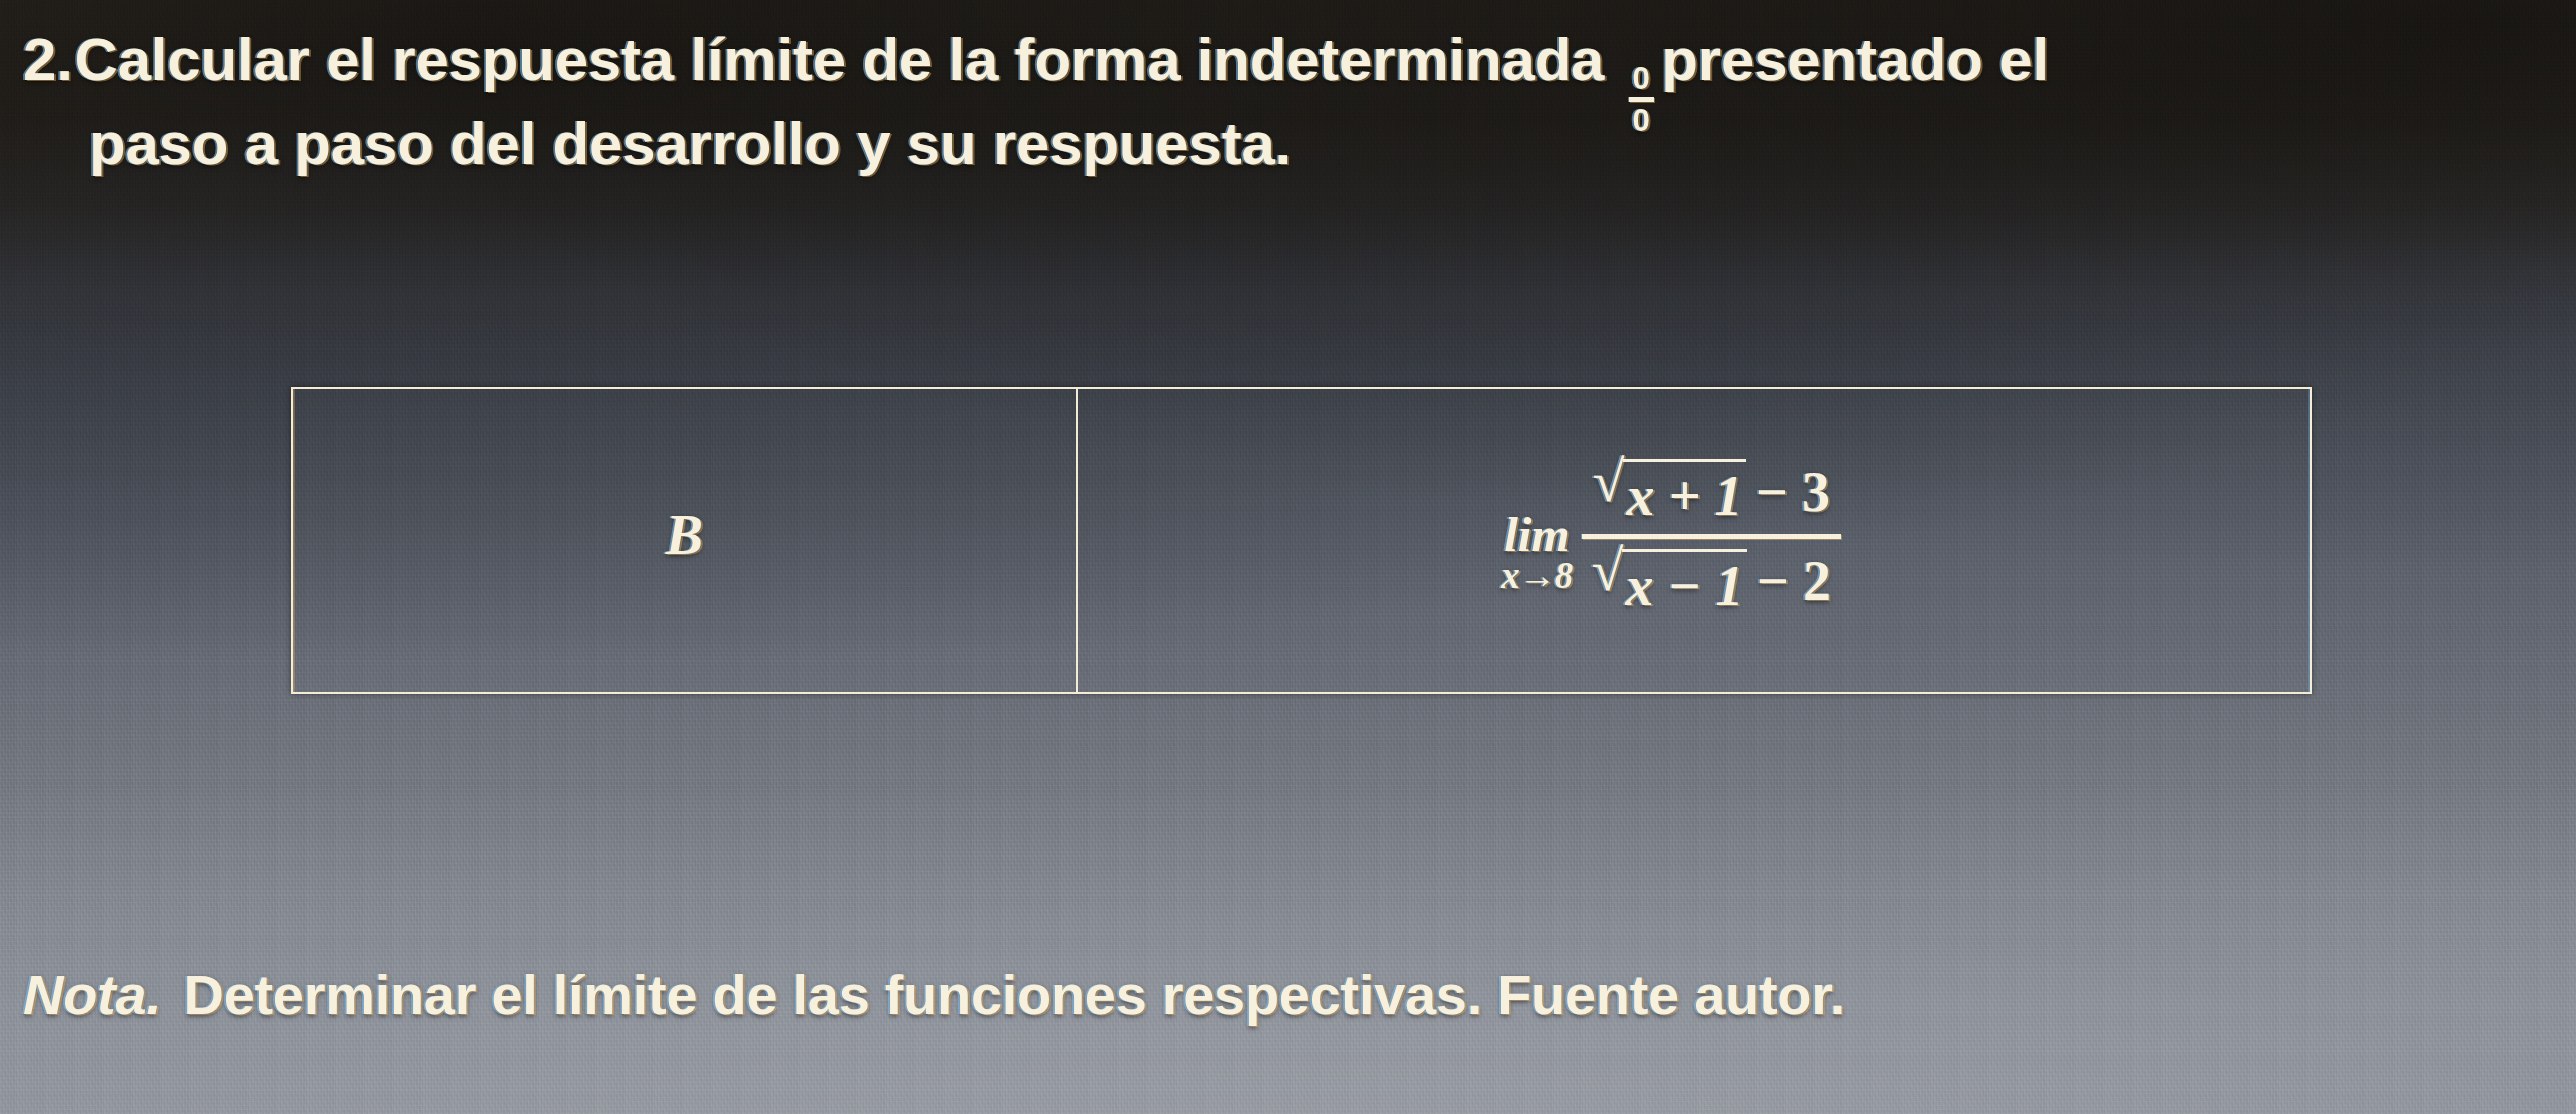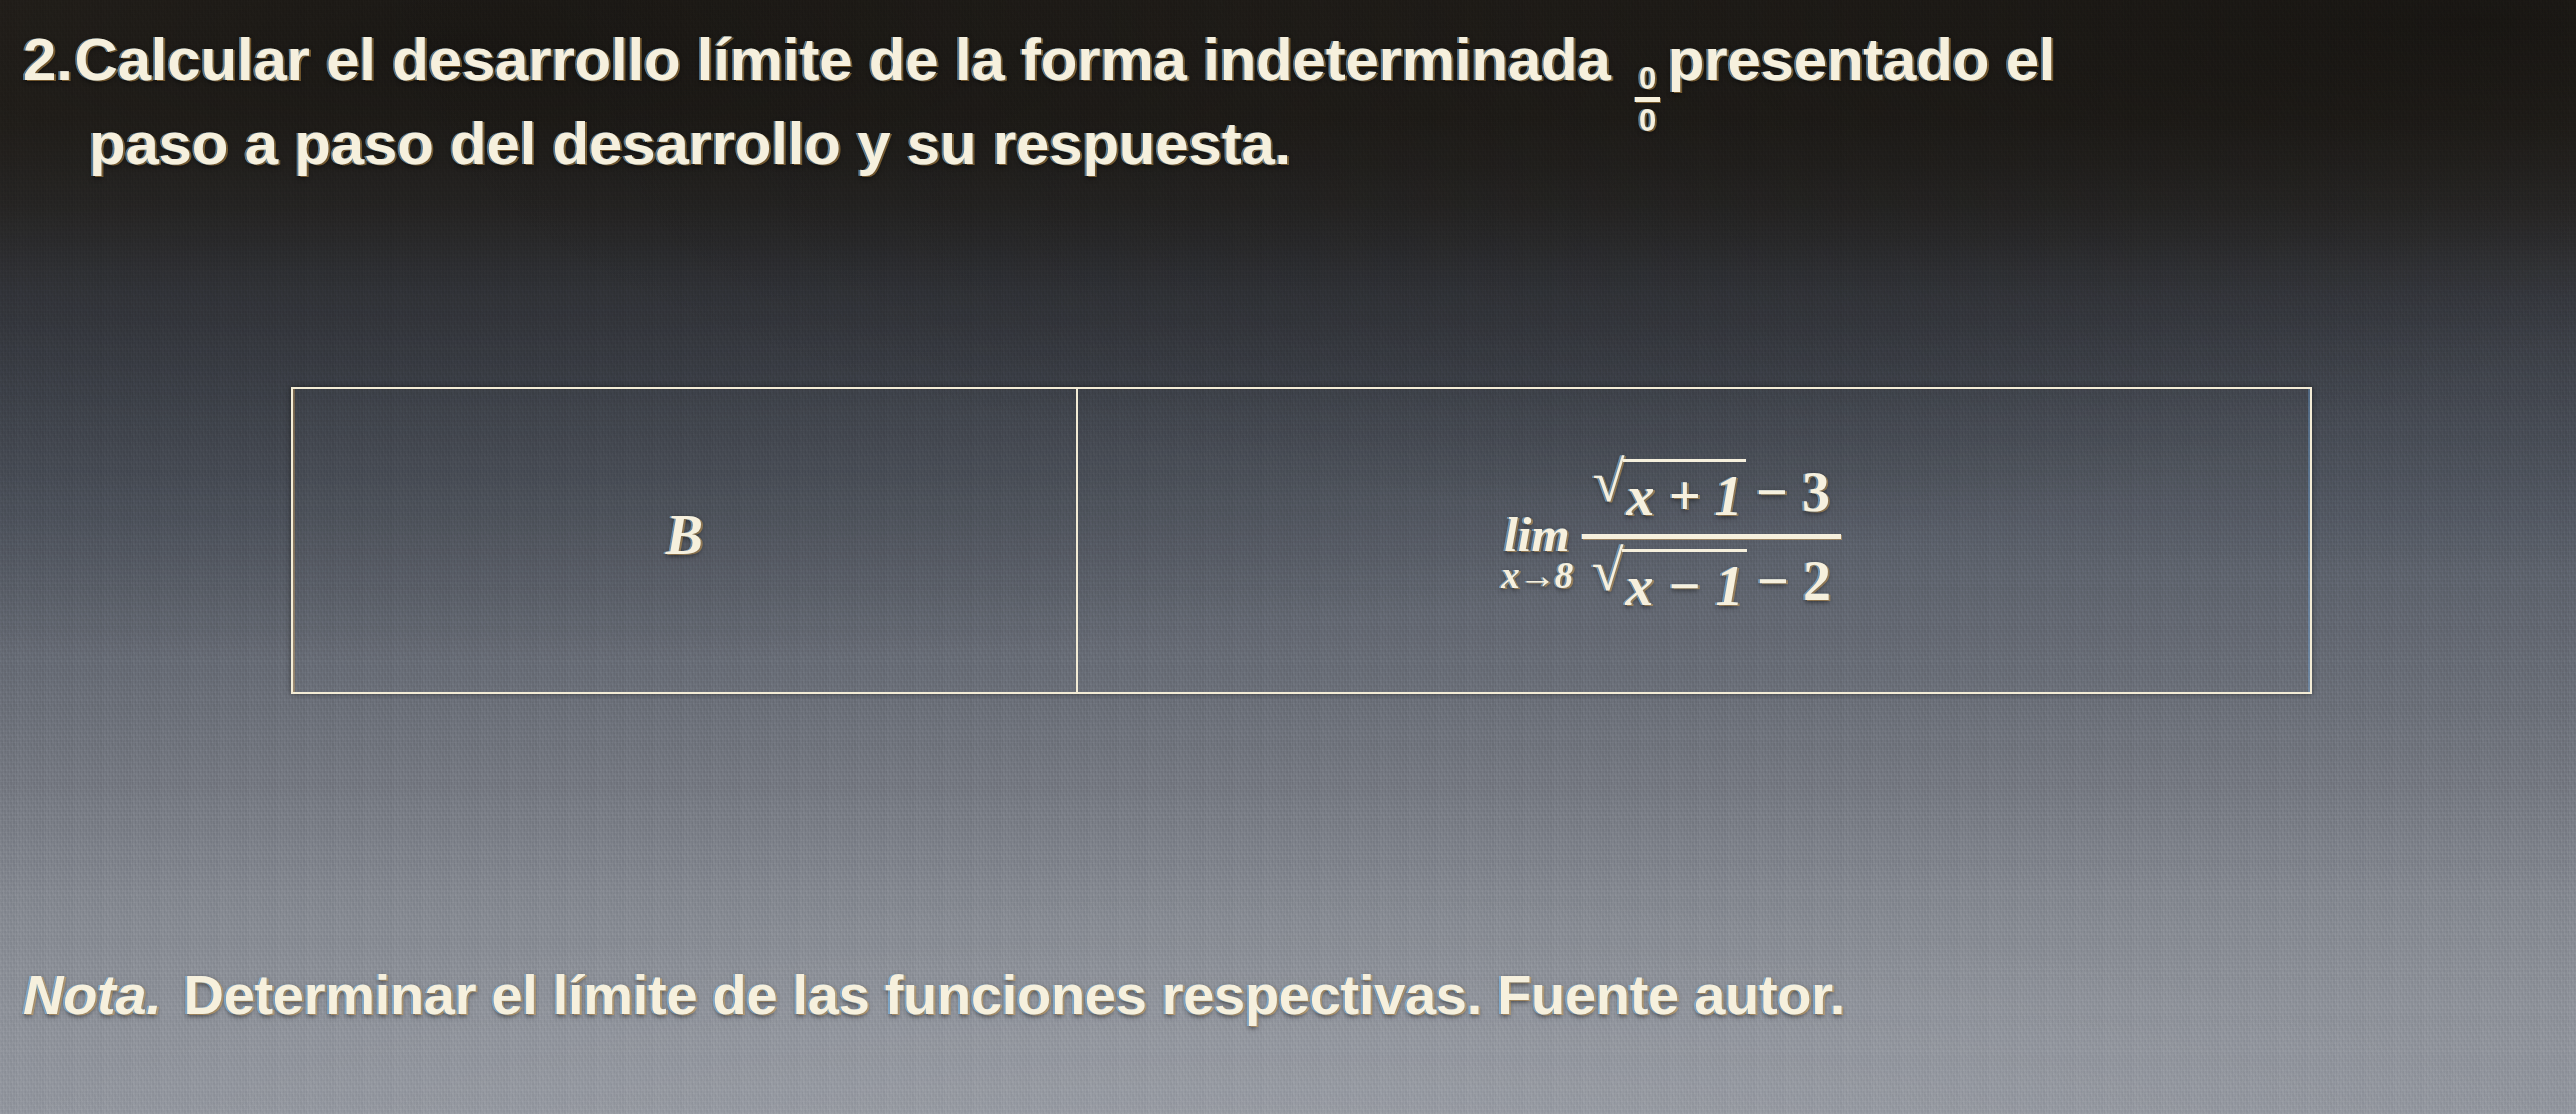--- a/index.html
+++ b/index.html
@@ -149,21 +149,21 @@
 </style>
 </head>
 <body>
 
 <div id="screen"></div>
 <div id="vignette"></div>
 <div id="moire"></div>
 <div id="grain"></div>
 
 <div id="heading" class="txt">
-  <span class="num">2.</span><span>Calcular el desarrollo límite de la forma indeterminada</span>
+  <span class="num">2.</span><span>Calcular el respuesta límite de la forma indeterminada</span>
   <span class="frac">
     <span class="fnum">0</span>
     <span class="fbar"></span>
     <span class="fden">0</span>
   </span><span>presentado el</span>
   <span class="line2">paso a paso del desarrollo y su respuesta.</span>
 </div>
 
 <div id="limit-table">
 

